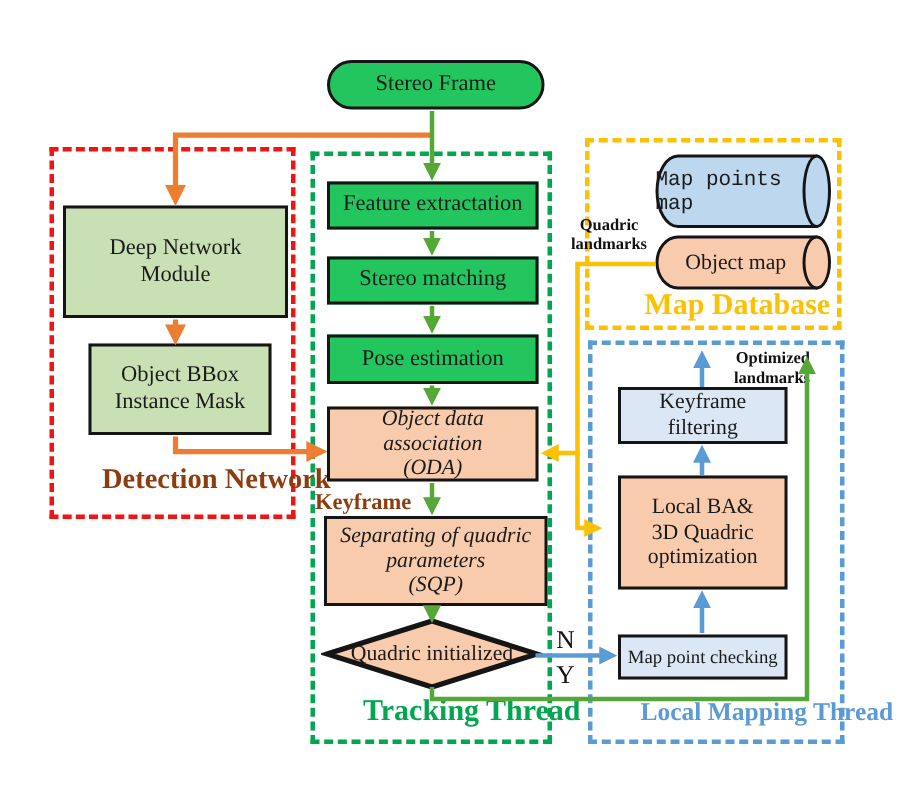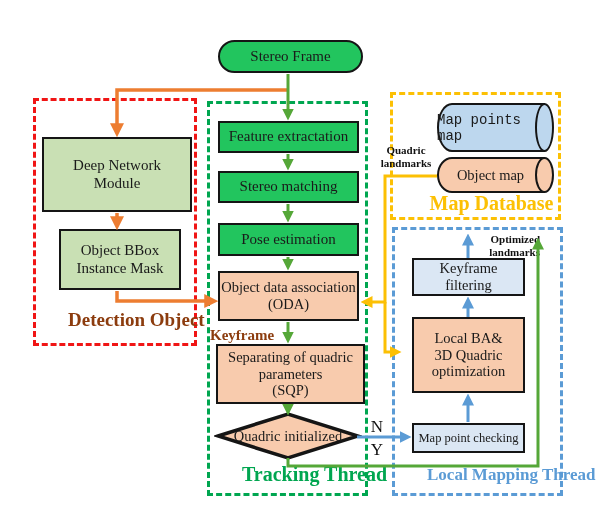--- a/index.html
+++ b/index.html
@@ -25,22 +25,22 @@
     white-space:pre-line;font-size:15px;line-height:1.15;z-index:10;
   }
   .fill-blue{background:#22c55e;}
   .fill-blue-light{background:#dbe7f4;}
   .fill-orange{background:#f8cbad;}
   .fill-green{background:#c9e0b4;}
   .n-stereo{left:218px;top:40px;width:145px;height:33px;border-radius:17px;}
   .n-feature{left:218px;top:121px;width:141px;height:32px;}
   .n-matching{left:218px;top:171px;width:141px;height:32px;}
   .n-pose{left:218px;top:223px;width:141px;height:33px;}
-  .n-oda{left:218px;top:271px;width:141px;height:50px;font-size:14.5px;}
-  .n-sqp{left:216px;top:344px;width:149px;height:60px;font-size:14.5px;}
+  .n-oda{left:218px;top:271px;width:141px;height:50px;font-size:14.5px;font-style:italic;}
+  .n-sqp{left:216px;top:344px;width:149px;height:60px;font-size:14.5px;font-style:italic;}
   .n-deepnet{left:42px;top:137px;width:150px;height:75px;}
   .n-bbox{left:59px;top:229px;width:122px;height:61px;}
   .n-kfilter{left:412px;top:258px;width:113px;height:38px;font-size:14.5px;}
   .n-localba{left:412px;top:317px;width:113px;height:76px;font-size:14.5px;}
   .n-mapcheck{left:412px;top:423px;width:113px;height:30px;font-size:12.5px;}
   
   .diamond-wrap{position:absolute;left:214px;top:410px;width:148px;height:52px;z-index:10;}
   .diamond-text{
     position:absolute;inset:0;display:flex;align-items:center;justify-content:center;
     font-size:14.5px;text-align:center;z-index:11;
@@ -66,21 +66,21 @@
   .l-y{left:368px;top:440px;width:18px;font-size:17px;font-weight:normal;text-align:center;color:#111;}
   
   .connectors{position:absolute;left:0;top:0;width:600px;height:531px;z-index:20;pointer-events:none;}
 </style>
 </head>
 <body>
 
 <div class="stage">
 
   <div class="thread t-detection">
-    <div class="thread-label">Detection Object</div>
+    <div class="thread-label">Detection Network</div>
   </div>
   <div class="thread t-tracking">
     <div class="thread-label">Tracking Thread</div>
   </div>
   <div class="thread t-mapdb">
     <div class="thread-label">Map Database</div>
   </div>
   <div class="thread t-localmap">
     <div class="thread-label">Local Mapping Thread</div>
   </div>

